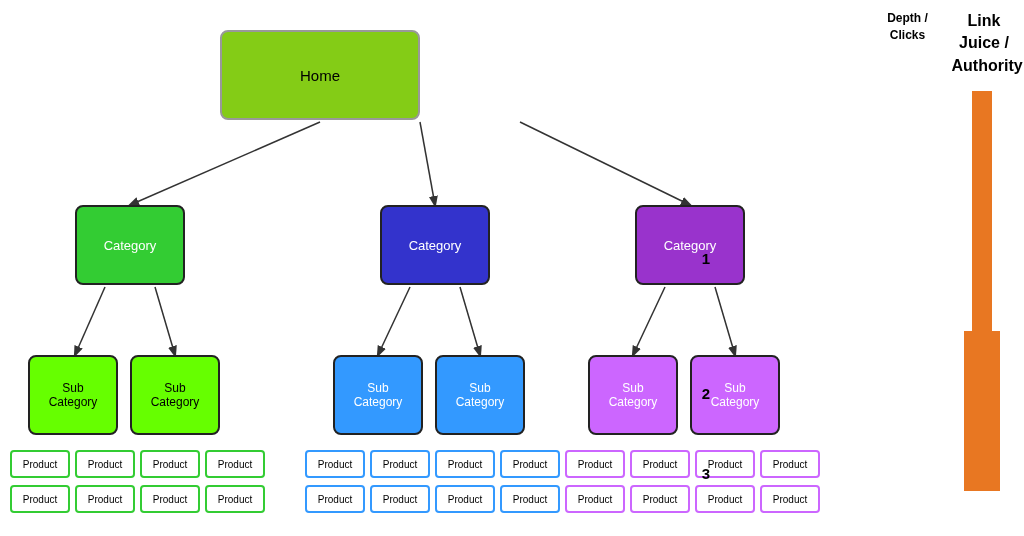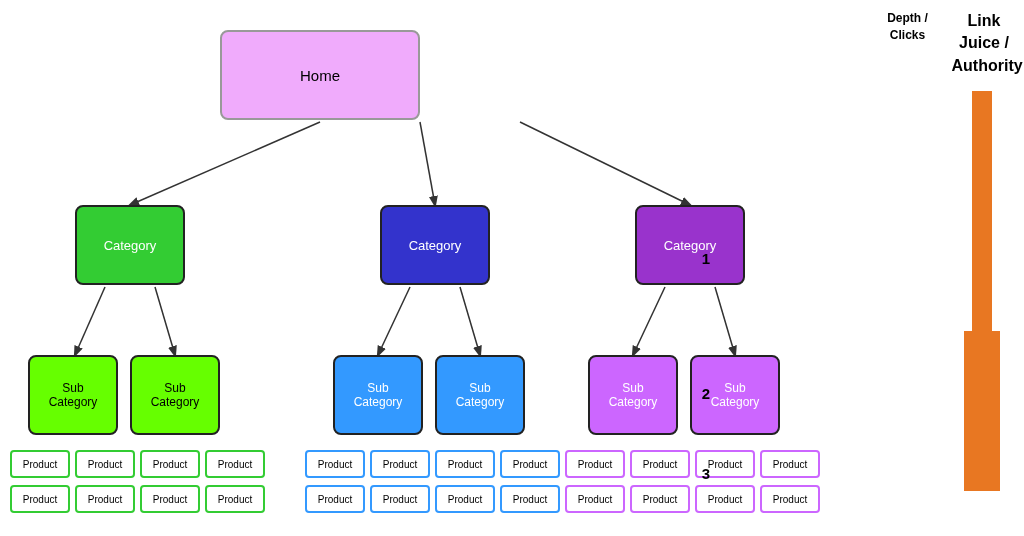--- a/index.html
+++ b/index.html
@@ -37,21 +37,21 @@
       align-items: center;
       justify-content: center;
       text-align: center;
       border-radius: 8px;
       border: 2px solid #333;
       font-size: 13px;
       font-weight: normal;
     }
 
     .node-home {
-      background: #f0abfc;
+      background: #84cc16;
       border-color: #999;
       width: 200px;
       height: 90px;
       left: 220px;
       top: 30px;
       font-size: 15px;
     }
 
     
     .node-cat-green {

